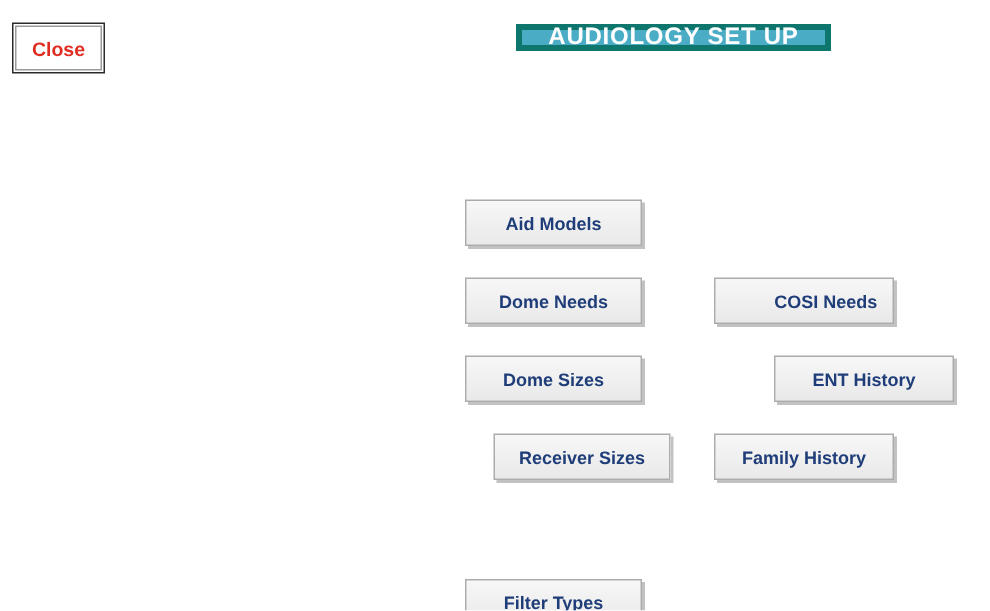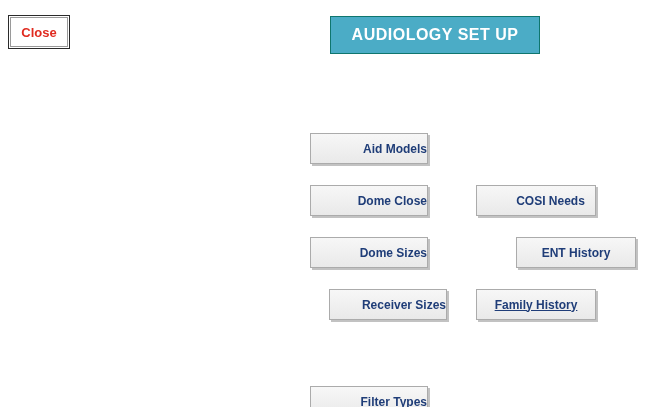--- a/index.html
+++ b/index.html
@@ -29,26 +29,26 @@
       font-family: "Liberation Sans", sans-serif;
       font-weight: bold;
       font-size: 13px;
       cursor: pointer;
       text-align: center;
     }
 
     
     .title-bar {
       position: absolute;
-      left: 330px;
+      left: 344px;
       top: 16px;
       width: 210px;
-      height: 38px;
+      height: 18px;
       background: var(--title-bg, #4bacc6);
-      border: 1px solid #0f766e;
+      border: 4px solid #0f766e;
       color: var(--title-color, #ffffff);
       font-weight: bold;
       font-size: 16px;
       letter-spacing: 0.5px;
       display: flex;
       align-items: center;
       justify-content: center;
       white-space: nowrap;
     }
 
@@ -61,45 +61,45 @@
       box-shadow: 2px 2px 0 0 #c2c2c2;
       color: var(--btn-color, #1f3d78);
       font-family: "Liberation Sans", sans-serif;
       font-weight: bold;
       font-size: 12px;
       cursor: pointer;
       text-align: center;
       white-space: nowrap;
     }
 
-    .col-left  { left: 310px; width: 118px; text-align: right; }
+    .col-left  { left: 310px; width: 118px; }
     .col-right { left: 476px; width: 120px; }
 
     .row-l0 { top: 133px; }
     .row-l1 { top: 185px; }
     .row-l2 { top: 237px; }
     .row-l3 { top: 289px; margin-left: 19px; }
     .row-l4 { top: 360px; margin-top: 26px; }
 
     .row-r0 { top: 185px; padding-left: 29px; }
     .row-r1 { top: 237px; margin-left: 40px; }
-    .row-r2 { top: 289px; text-decoration: underline; }
+    .row-r2 { top: 289px; }
   </style>
 </head>
 <body>
 
 <div class="screen">
 
   <button class="close-btn">Close</button>
 
   <div class="title-bar">AUDIOLOGY SET UP</div>
 
   <button class="menu-btn col-left row-l0">Aid Models</button>
 
-  <button class="menu-btn col-left row-l1">Dome Close</button>
+  <button class="menu-btn col-left row-l1">Dome Needs</button>
 
   <button class="menu-btn col-left row-l2">Dome Sizes</button>
 
   <button class="menu-btn col-left row-l3">Receiver Sizes</button>
 
   <button class="menu-btn col-left row-l4">Filter Types</button>
 
   <button class="menu-btn col-right row-r0">COSI Needs</button>
 
   <button class="menu-btn col-right row-r1">ENT History</button>

